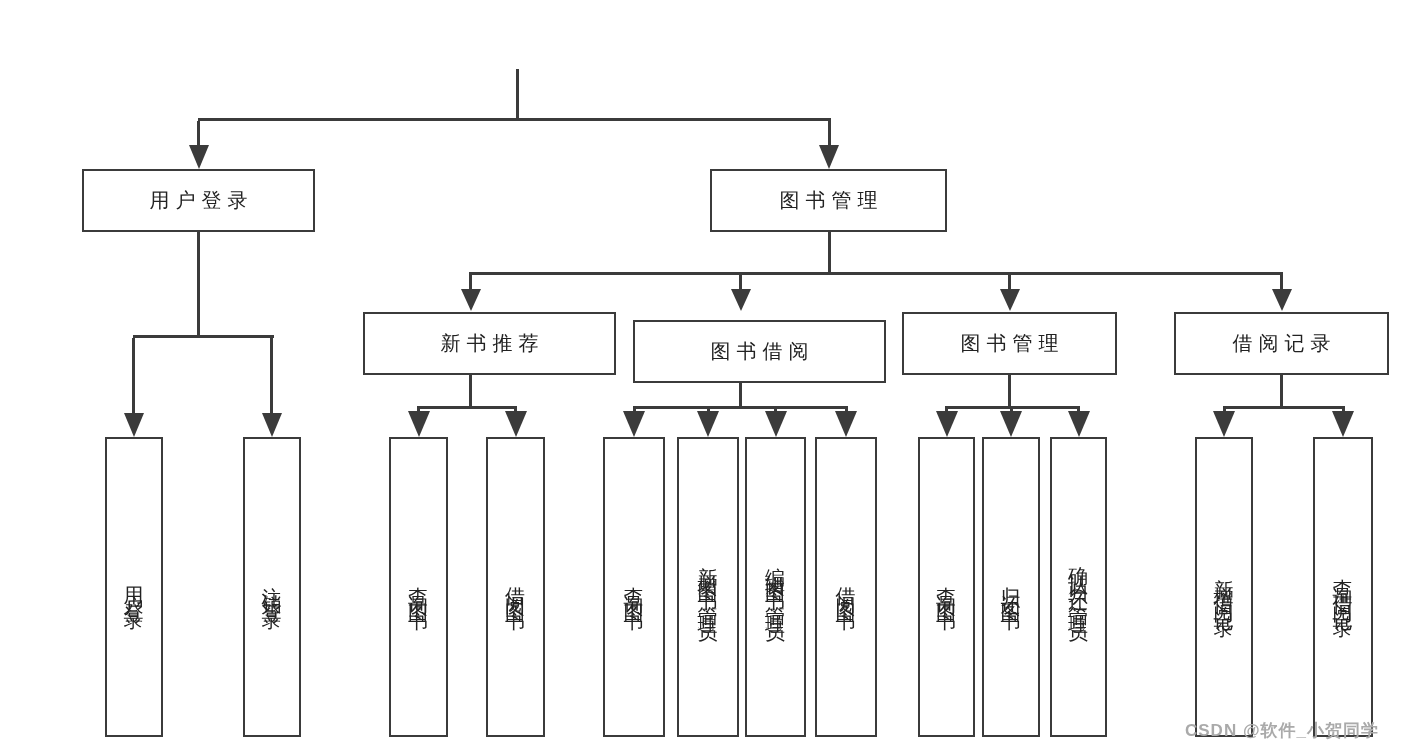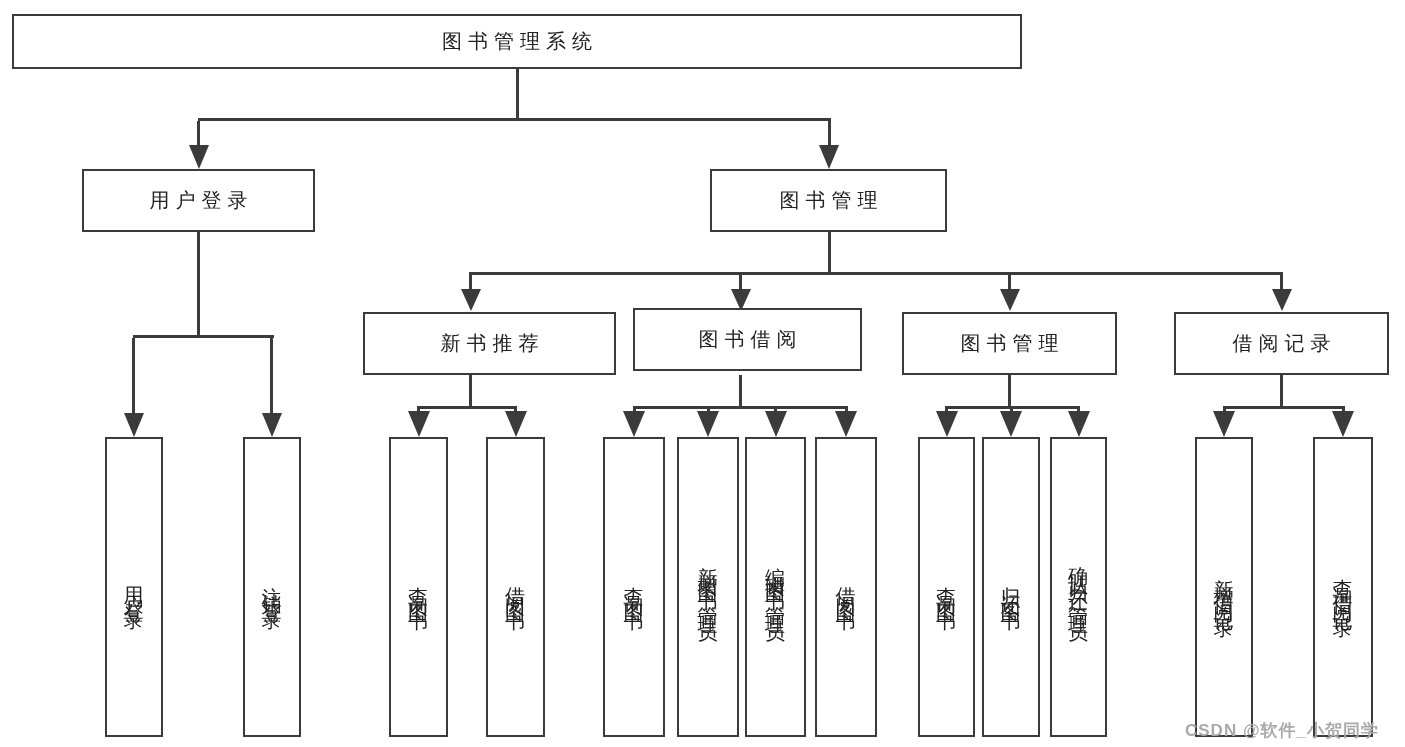--- a/index.html
+++ b/index.html
@@ -62,23 +62,20 @@
     z-index:3;
     white-space:nowrap;
     font-weight:bold;
   }
 </style>
 </head>
 <body>
 
 <div class="canvas">
 
-  <div class="box hbox" style="left:12px;top:14px;width:1010px;height:55px">
-    <span class="lbl">图书管理系统</span>
-  </div>
 
   <div class="vline" style="left:515.5px;top:69px;height:52px"></div>
   <div class="hline" style="left:197.5px;top:118px;width:633px"></div>
   <div class="vline" style="left:197px;top:121px;height:28px"></div>
   <div class="arrow" style="left:188.5px;top:145px"></div>
   <div class="vline" style="left:827.5px;top:121px;height:28px"></div>
   <div class="arrow" style="left:819px;top:145px"></div>
 
   <div class="box hbox" style="left:82px;top:169px;width:233px;height:63px">
     <span class="lbl">用户登录</span>
@@ -101,21 +98,21 @@
   <div class="vline" style="left:739px;top:275px;height:18px"></div>
   <div class="arrow" style="left:730.5px;top:289px;border-top-width:22px"></div>
   <div class="vline" style="left:1008px;top:275px;height:18px"></div>
   <div class="arrow" style="left:999.5px;top:289px;border-top-width:22px"></div>
   <div class="vline" style="left:1280px;top:275px;height:18px"></div>
   <div class="arrow" style="left:1271.5px;top:289px;border-top-width:22px"></div>
 
   <div class="box hbox" style="left:363px;top:312px;width:253px;height:63px">
     <span class="lbl">新书推荐</span>
   </div>
-  <div class="box hbox" style="left:633px;top:308px;width:229px;height:63px">
+  <div class="box hbox" style="left:633px;top:320px;width:253px;height:63px">
     <span class="lbl">图书借阅</span>
   </div>
   <div class="box hbox" style="left:902px;top:312px;width:215px;height:63px">
     <span class="lbl">图书管理</span>
   </div>
   <div class="box hbox" style="left:1174px;top:312px;width:215px;height:63px">
     <span class="lbl">借阅记录</span>
   </div>
 
   <div class="vline" style="left:469px;top:375px;height:34px"></div>

